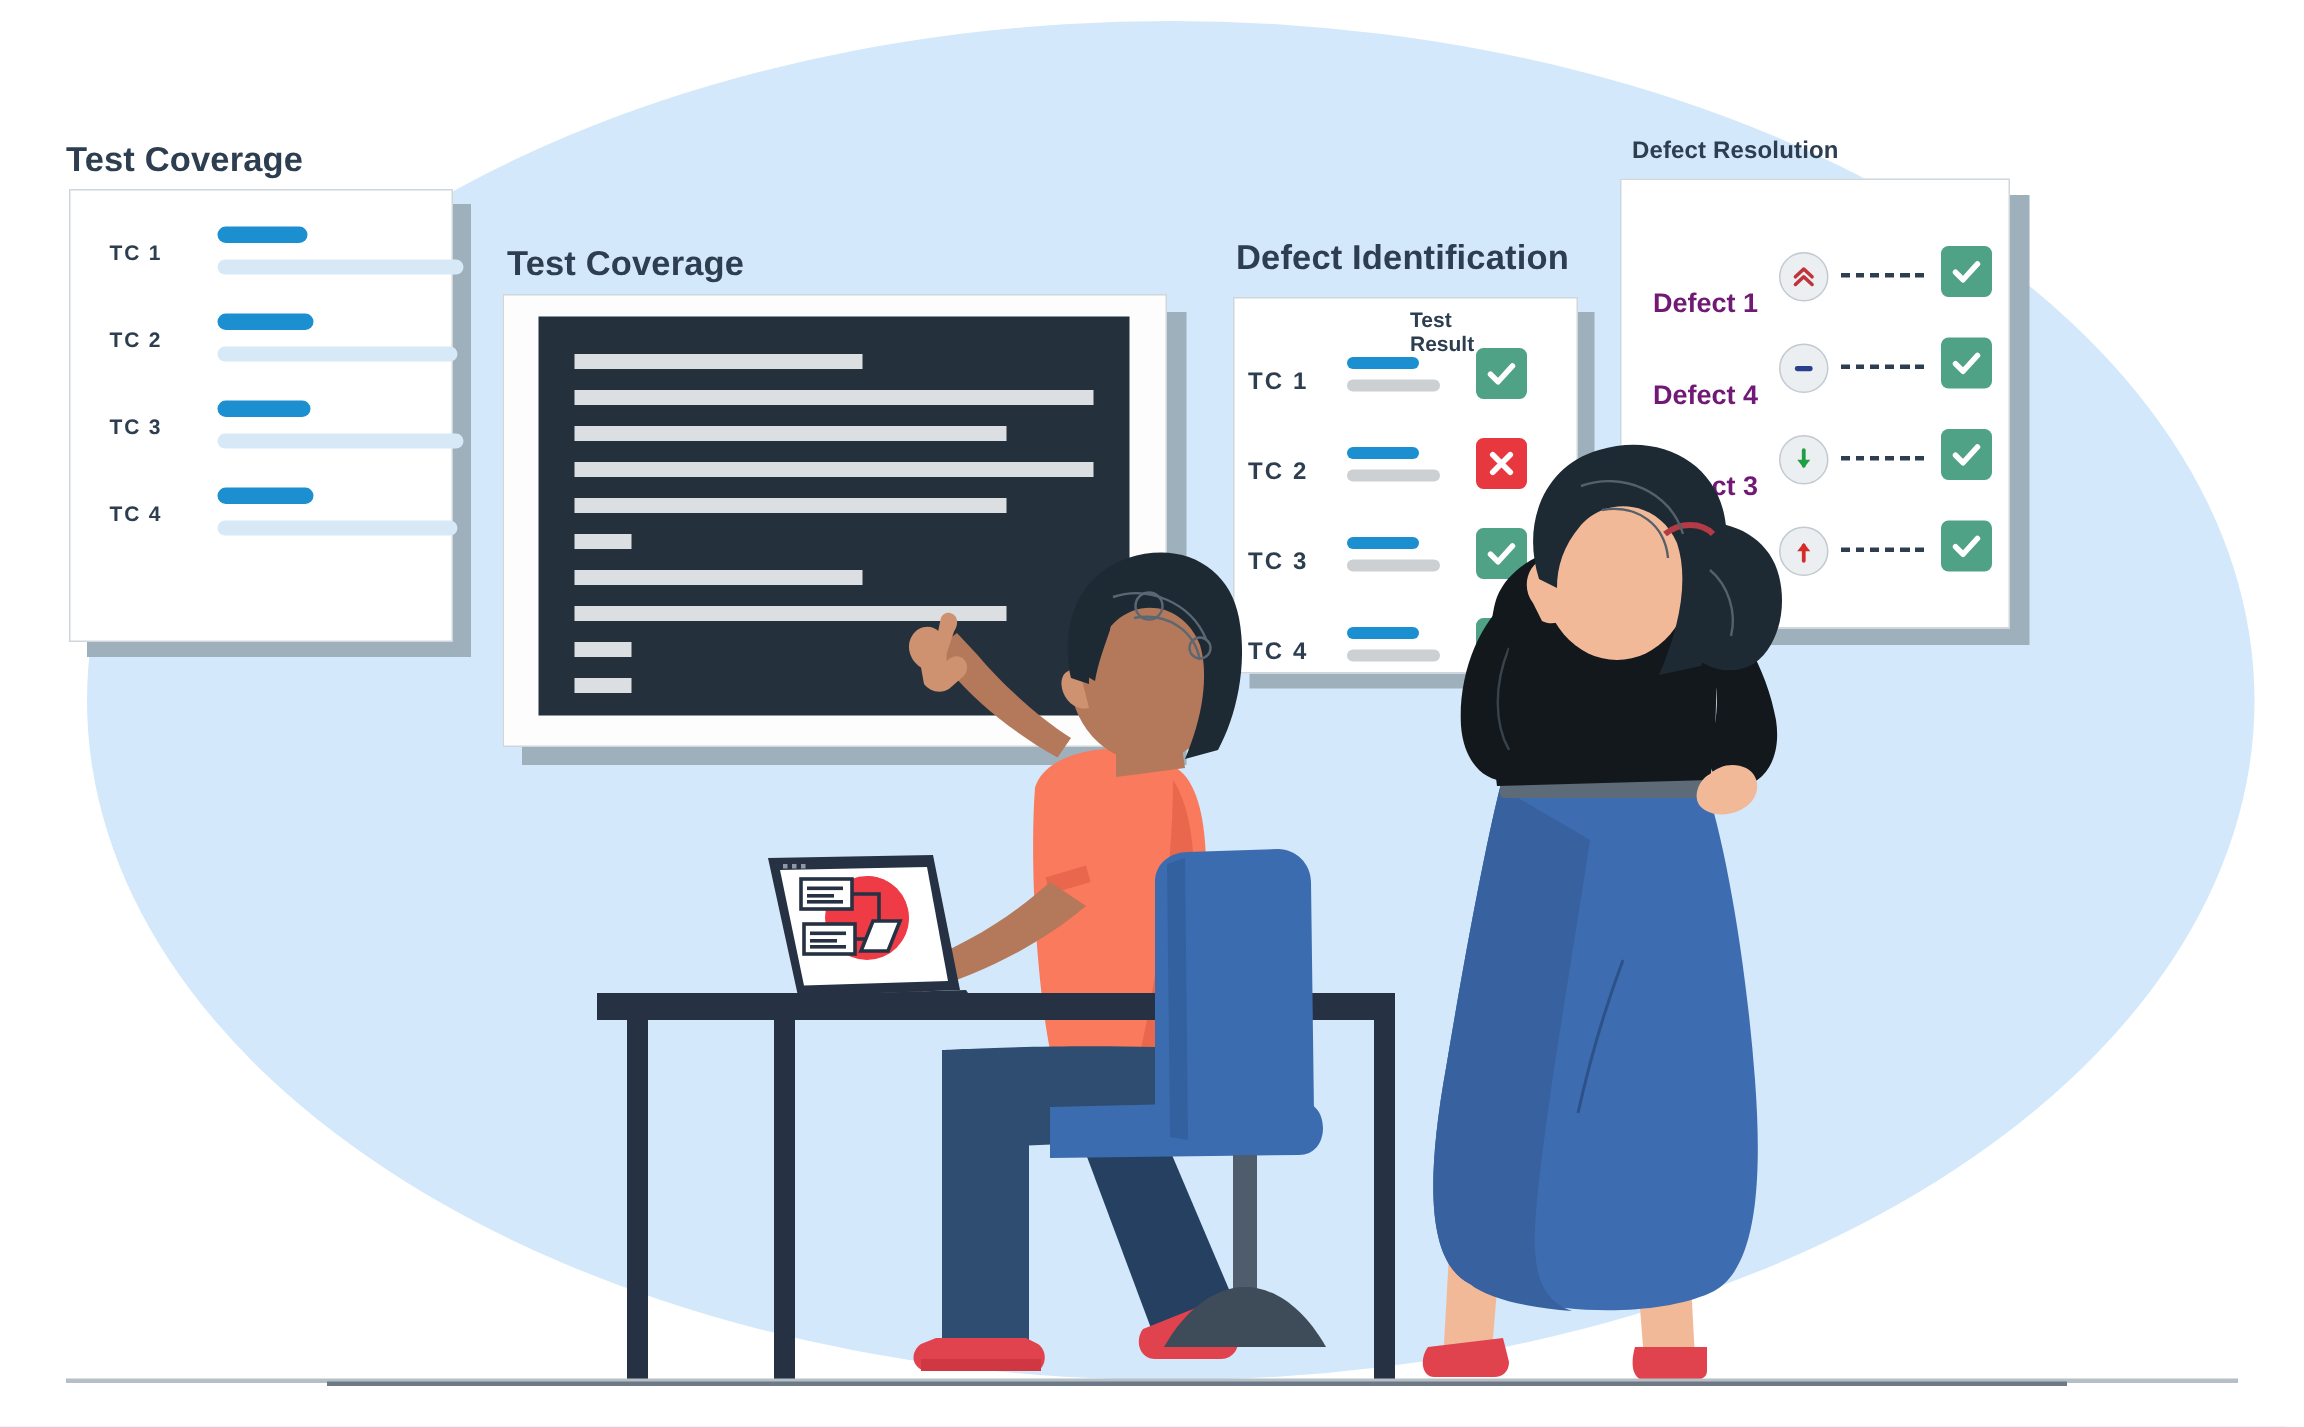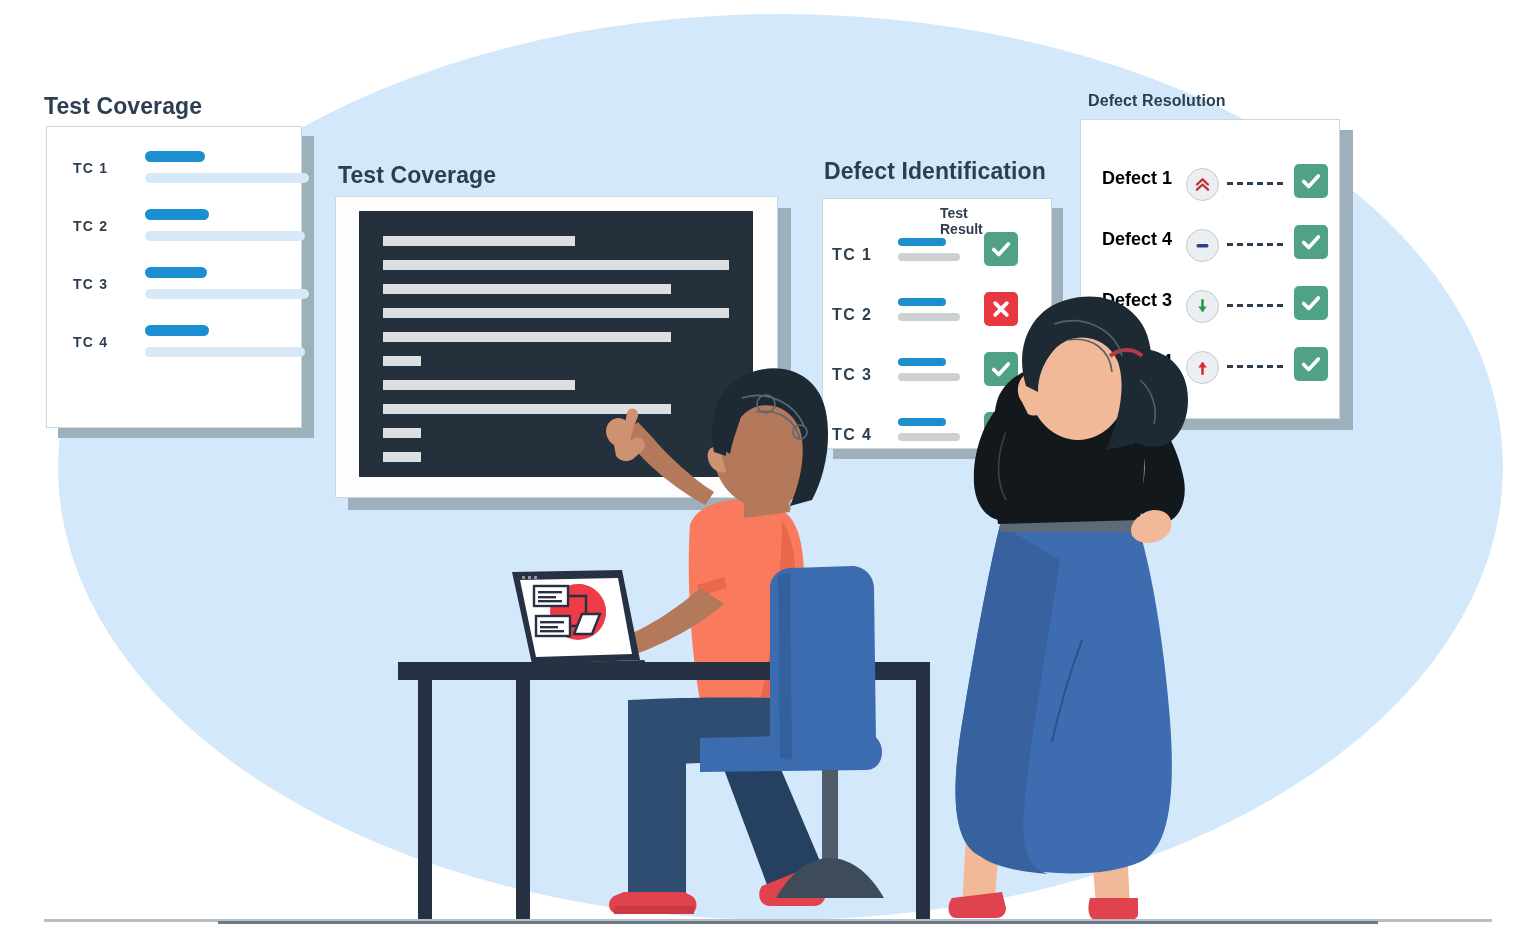--- a/index.html
+++ b/index.html
@@ -107,22 +107,22 @@
   .result-box.pass{background:#4fa286;}
   .result-box.fail{background:#e8383f;}
 
   
   #defect-resolution{left:0;top:0;}
   #defect-resolution .title{left:1088px;top:92px;font-size:16px;}
   #dr-shadow{left:1093px;top:130px;width:260px;height:300px;}
   #dr-card{left:1080px;top:119px;width:260px;height:300px;}
   .dr-row{position:absolute;left:1102px;width:228px;height:60px;}
   .dr-label{
-    position:absolute;left:0;top:4px;
-    font-size:18px;font-weight:bold;color:#000000;white-space:nowrap;
+    position:absolute;left:0;top:28px;
+    font-size:18px;font-weight:bold;color:#701a75;white-space:nowrap;
   }
   .prio-circle{
     position:absolute;left:84px;top:4px;width:31px;height:31px;border-radius:50%;
     background:#eceff1;border:1px solid #c2cad1;
     display:flex;align-items:center;justify-content:center;
   }
   .dash-line{
     position:absolute;left:125px;top:18px;width:58px;height:3px;
     background:repeating-linear-gradient(to right,#2d3e50 0 6px,transparent 6px 10px);
   }

